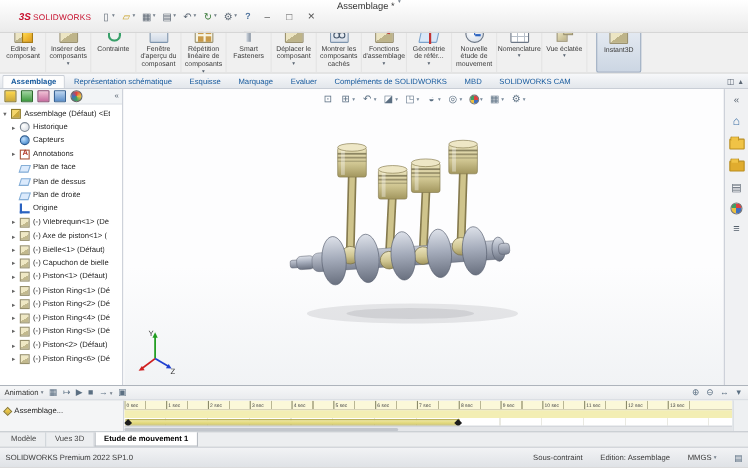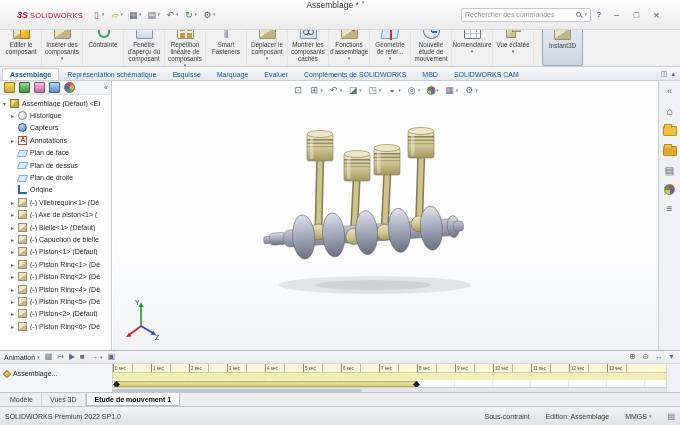--- a/index.html
+++ b/index.html
@@ -221,25 +221,20 @@
       <span class="qa">
       <span class="qicon" data-icon="rebuild"></span>
       <span class="caret"></span>
     </span>
       <span class="qa">
       <span class="qicon" data-icon="options-gear"></span>
       <span class="caret"></span>
     </span>
     <div class="doc-title">
       <span>Assemblage *</span>
-      <span class="caret"></span>
-    </div>
-    <div class="search-box">
-      <input type="text" placeholder="Rechercher des commandes" style="">
-      <span class="mag"></span>
       <span class="caret"></span>
     </div>
     <span class="help-btn">?</span>
     <span class="winbtn min"></span>
     <span class="winbtn max"></span>
     <span class="winbtn close"></span>
   </div>
 
   <div class="ribbon">
     <div class="rbtn">

